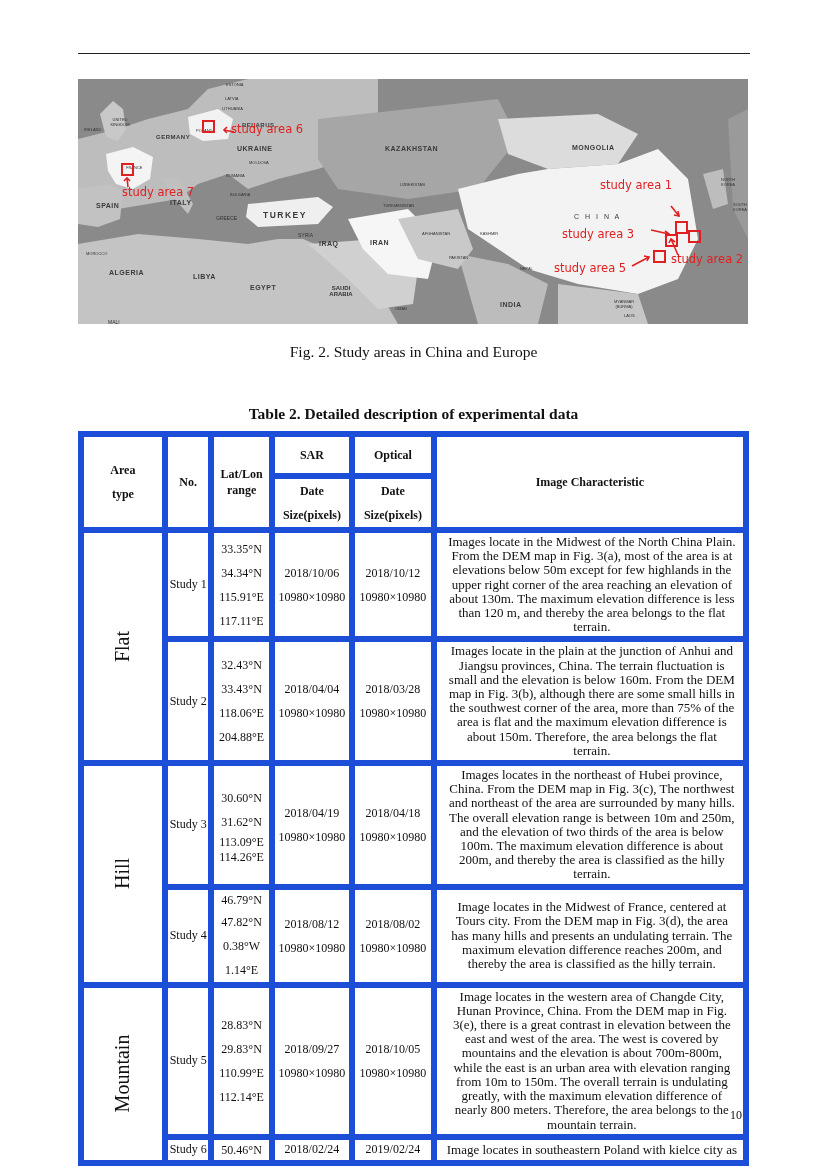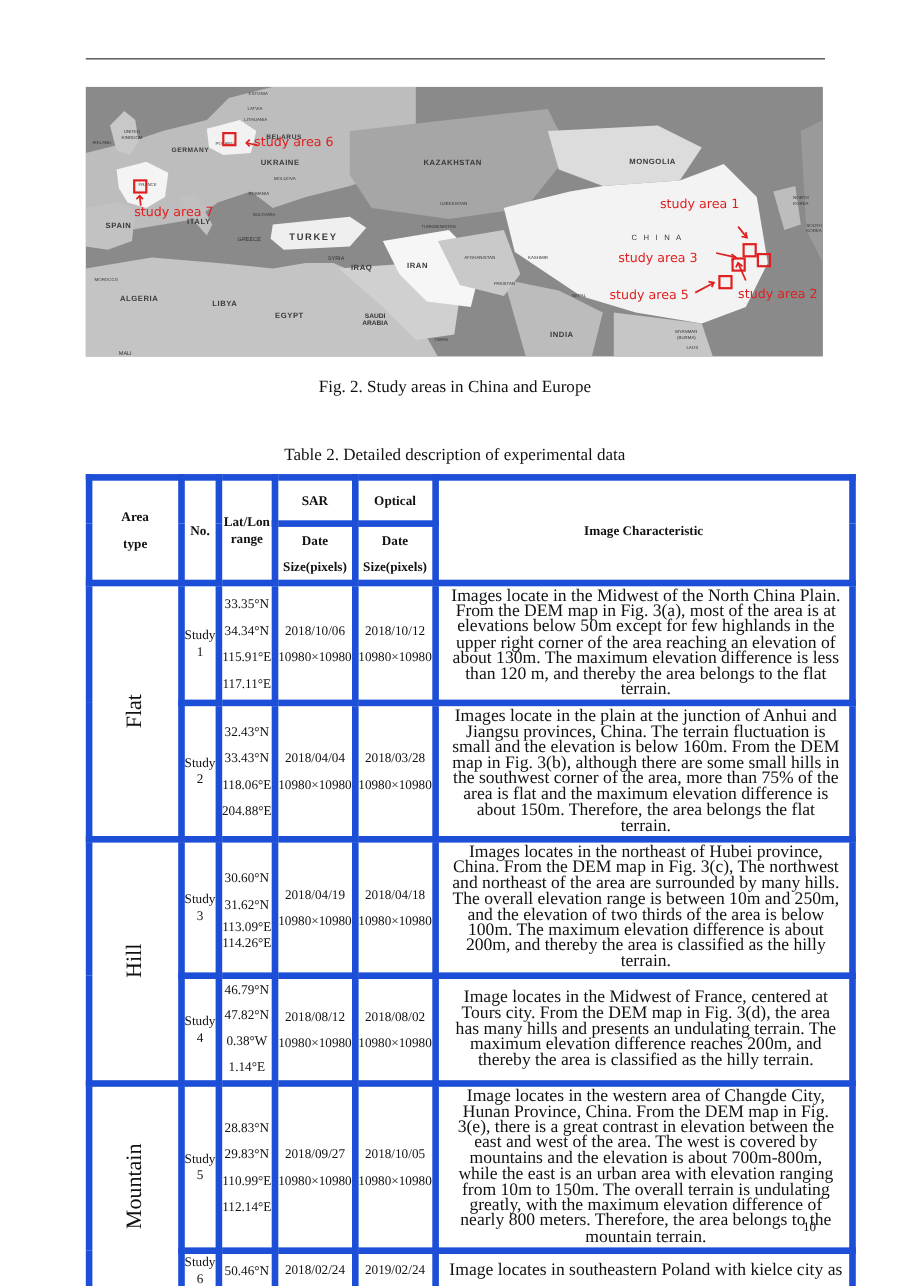--- a/index.html
+++ b/index.html
@@ -9,30 +9,30 @@
   .map { position: absolute; left: 78px; top: 79px; width: 670px; height: 245px; background: #8e8e8e; overflow: hidden; }
   .map svg { position: absolute; left: 0; top: 0; }
   .map-label { position: absolute; font-family: "Liberation Sans", "DejaVu Sans", sans-serif; font-weight: bold; color: #3a3a3a; white-space: nowrap; letter-spacing: 1.5px; }
   .map-label.small { font-size: 4px; font-weight: normal; letter-spacing: 0; color: #333; }
   .map-label.mid { font-size: 7px; letter-spacing: 0.5px; }
   .map-label.big { font-size: 8.5px; }
   .study-label { position: absolute; font-family: "DejaVu Sans", "Liberation Sans", sans-serif; color: #e02020; font-size: 11.5px; white-space: nowrap; }
   .study-box { position: absolute; width: 9px; height: 9px; border: 2px solid #e02020; box-sizing: content-box; }
 
   .fig-caption { position: absolute; left: 0; width: 827px; top: 343px; text-align: center; font-size: 15.5px; }
-  .table-caption { position: absolute; left: 0; width: 827px; top: 405px; text-align: center; font-size: 15.5px; }
+  .table-caption { position: absolute; left: 0; width: 827px; top: 405px; text-align: center; font-size: 15.5px; font-weight: bold; }
 
   table.data { position: absolute; left: 78px; top: 431px; width: 671px; border-collapse: collapse; font-size: 12px; }
   table.data td, table.data th { border: 6px solid #1d4ed8; padding: 0; text-align: center; vertical-align: middle; }
   table.data th { font-weight: bold; font-size: 12px; }
   .hdr-stack { line-height: 24px; }
   .area-type { font-size: 20px; }
   .rot { display: inline-block; transform: rotate(-90deg); white-space: nowrap; }
   .coord div, .dsz div { line-height: 24px; }
-  .desc { text-align: right; padding: 2px 6px 2px 10px !important; line-height: 14.2px; font-size: 16px; }
+  .desc { text-align: right; padding: 2px 6px 2px 10px !important; line-height: 14.2px; font-size: 13px; }
   .page-num { position: absolute; left: 730px; top: 1108px; font-size: 12px; }
 </style>
 </head>
 <body>
 
 <div class="header-rule"></div>
 
 <div class="map">
   <svg width="670" height="245" viewBox="0 0 670 245">
 
@@ -130,21 +130,21 @@
   <div class="map-label small" style="left:535px;top:220px;width:22px;white-space:normal;text-align:center;">MYANMAR (BURMA)</div>
   <div class="map-label small" style="left:546px;top:234px;">LAOS</div>
 
   <div class="study-box" style="left:124px;top:41px;"></div>
   <div class="study-label" style="left:153px;top:43px;">study area 6</div>
   <div class="study-box" style="left:43px;top:84px;"></div>
   <div class="study-label" style="left:44px;top:106px;">study area 7</div>
   <div class="study-box" style="left:597px;top:142px;"></div>
   <div class="study-label" style="left:522px;top:99px;">study area 1</div>
   <div class="study-box" style="left:610px;top:151px;"></div>
-  <div class="study-label" style="left:593px;top:181px;">study area 2</div>
+  <div class="study-label" style="left:593px;top:173px;">study area 2</div>
   <div class="study-box" style="left:587px;top:155px;"></div>
   <div class="study-label" style="left:484px;top:148px;">study area 3</div>
   <div class="study-box" style="left:575px;top:171px;"></div>
   <div class="study-label" style="left:476px;top:182px;">study area 5</div>
 </div>
 
 <div class="fig-caption">Fig. 2. Study areas in China and Europe</div>
 <div class="table-caption">Table 2. Detailed description of experimental data</div>
 
 <table class="data">

